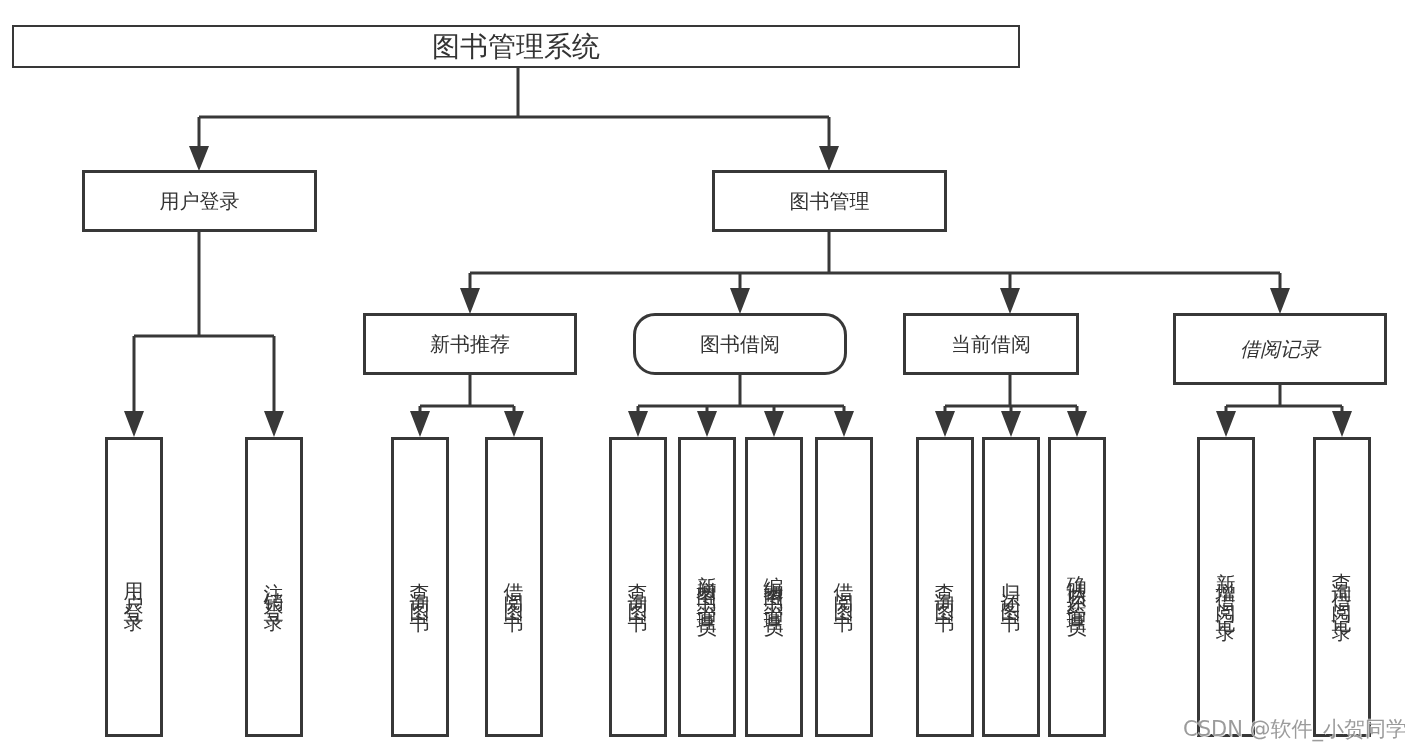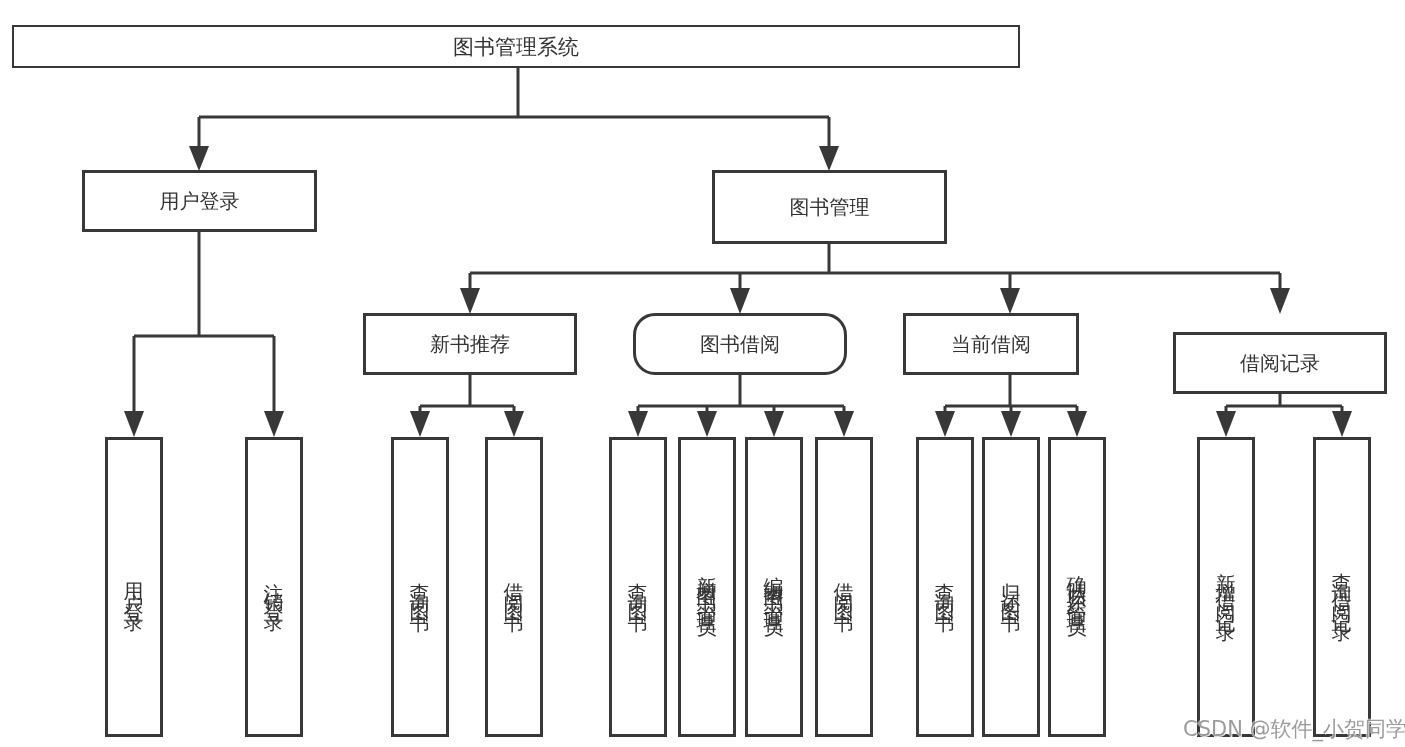--- a/index.html
+++ b/index.html
@@ -6,21 +6,21 @@
   .stage{
     position:relative;width:1405px;height:747px;background:#ffffff;overflow:hidden;
     font-family:"DejaVu Sans","Liberation Sans",sans-serif;
   }
   .connectors{position:absolute;left:0;top:0;width:1405px;height:747px;z-index:0;}
   .hbox{
     position:absolute;box-sizing:border-box;background:#ffffff;
     border:3px solid #383838;display:flex;align-items:center;justify-content:center;
     font-size:20px;color:#333333;z-index:1;white-space:nowrap;
   }
-  .hbox.root{border-width:2px;font-size:21px;}
+  .hbox.root{border-width:2px;font-size:28px;}
   .vbox{
     position:absolute;top:437px;width:58px;height:300px;box-sizing:border-box;
     background:#ffffff;border:3px solid #383838;z-index:1;
     display:flex;align-items:center;justify-content:center;
     writing-mode:vertical-rl;text-orientation:mixed;
     font-size:20px;line-height:1.1;letter-spacing:10px;color:#333333;
   }
   .vbox.tight{letter-spacing:6px;}
   .watermark{
     position:absolute;left:1183px;top:715px;z-index:3;
@@ -51,26 +51,26 @@
       M628 411 H648 L638 437 Z  M697 411 H717 L707 437 Z
       M764 411 H784 L774 437 Z  M834 411 H854 L844 437 Z
       M935 411 H955 L945 437 Z  M1001 411 H1021 L1011 437 Z
       M1067 411 H1087 L1077 437 Z
       M1216 411 H1236 L1226 437 Z  M1332 411 H1352 L1342 437 Z"></path>
   </svg>
 
   <div class="hbox root" style="left:12px;top:25px;width:1008px;height:43px;">图书管理系统</div>
 
   <div class="hbox" style="left:82px;top:170px;width:235px;height:62px;">用户登录</div>
-  <div class="hbox" style="left:712px;top:170px;width:235px;height:74px;text-align:center;">图书管理</div>
+  <div class="hbox" style="left:712px;top:170px;width:235px;height:62px;text-align:center;">图书管理</div>
 
   <div class="hbox" style="left:363px;top:313px;width:214px;height:62px;text-align:right;">新书推荐</div>
   <div class="hbox" style="left:633px;top:313px;width:214px;height:62px;border-radius:22px;">图书借阅</div>
   <div class="hbox" style="left:903px;top:313px;width:176px;height:62px;">当前借阅</div>
-  <div class="hbox" style="left:1173px;top:332px;width:214px;height:62px;">借阅记录</div>
+  <div class="hbox" style="left:1173px;top:313px;width:214px;height:72px;font-style:italic;">借阅记录</div>
 
   <div class="vbox" style="left:105px;">用户登录</div>
   <div class="vbox" style="left:245px;">注销登录</div>
 
   <div class="vbox" style="left:391px;">查询图书</div>
   <div class="vbox" style="left:485px;">借阅图书</div>
 
   <div class="vbox" style="left:609px;">查询图书</div>
   <div class="vbox tight" style="left:678px;">新增图书（管理员）</div>
   <div class="vbox tight" style="left:745px;">编辑图书（管理员）</div>

